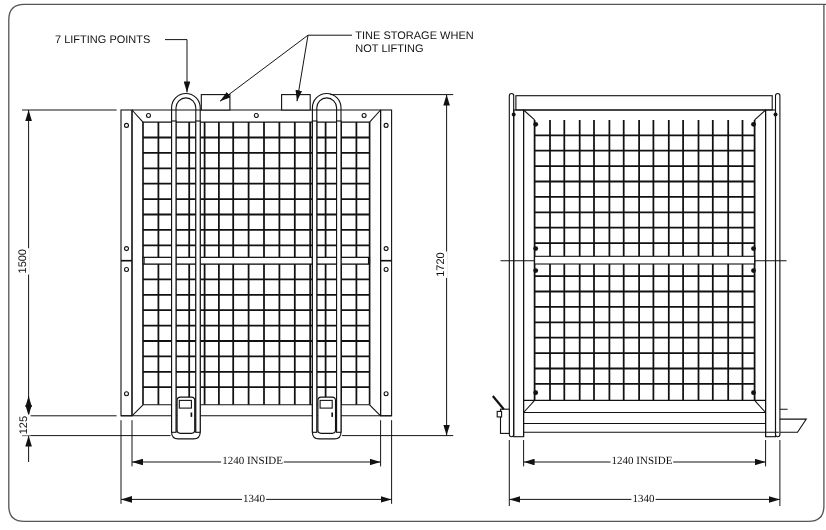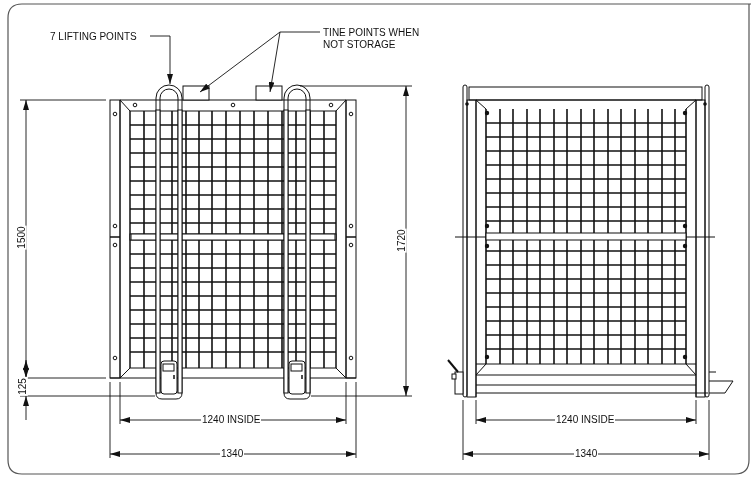--- a/index.html
+++ b/index.html
@@ -1,18 +1,18 @@
 <!DOCTYPE html>
 <html><head>
   <meta charset="utf-8">
   <style>
     html, body { margin: 0; padding: 0; background: #ffffff; }
     body { width: 751px; height: 482px; overflow: hidden; position: relative; font-family: "Liberation Sans", sans-serif; }
     #drawing { position: absolute; left: 0; top: 0; }
-    .lbl { position: absolute; font-family: Liberation Sans, sans-serif; font-size: 10px; color: #111; white-space: nowrap; line-height: 11px; background: #fff; padding: 0 1px; }
+    .lbl { position: absolute; font-family: Liberation Serif, serif; font-size: 10px; color: #111; white-space: nowrap; line-height: 11px; background: #fff; padding: 0 1px; }
     .vlbl { position: absolute; font-family: "Liberation Sans", sans-serif; font-size: 10px; color: #111; white-space: nowrap; transform: rotate(-90deg); transform-origin: center center; background: #fff; padding: 0 1px; }
     .note { position: absolute; font-family: "Liberation Sans", sans-serif; font-size: 10px; color: #111; line-height: 11px; white-space: nowrap; }
   </style>
 </head>
 <body>
 
 <svg id="drawing" width="751" height="482" viewBox="0 0 751 482" xmlns="http://www.w3.org/2000/svg">
   <defs>
     <marker id="arr" viewBox="0 0 10 6" refX="10" refY="3" markerWidth="10" markerHeight="6" orient="auto-start-reverse" markerUnits="userSpaceOnUse">
       <path d="M0,0 L10,3 L0,6 z" fill="#111"></path>
@@ -244,22 +244,22 @@
     <line x1="463" y1="400" x2="463" y2="460"></line>
     <line x1="476" y1="400" x2="476" y2="424"></line>
     <line x1="696" y1="400" x2="696" y2="424"></line>
     <line x1="709" y1="400" x2="709" y2="460"></line>
     <line x1="476" y1="420" x2="696" y2="420" marker-start="url(#arr)" marker-end="url(#arr)"></line>
     <line x1="463" y1="454" x2="709" y2="454" marker-start="url(#arr)" marker-end="url(#arr)"></line>
   </g>
 </svg>
 
 <div class="note" style="left:50px;top:31px;">7 LIFTING POINTS</div>
-<div class="note" style="left:323px;top:27px;">TINE POINTS WHEN</div>
-<div class="note" style="left:323px;top:39px;">NOT STORAGE</div>
+<div class="note" style="left:323px;top:27px;">TINE STORAGE WHEN</div>
+<div class="note" style="left:323px;top:39px;">NOT LIFTING</div>
 
 <div class="vlbl" style="left:9px;top:232px;">1500</div>
 <div class="vlbl" style="left:13px;top:381px;">125</div>
 <div class="vlbl" style="left:389px;top:235px;">1720</div>
 
 <div class="lbl" style="left:201px;top:414px;">1240 INSIDE</div>
 <div class="lbl" style="left:220px;top:448px;">1340</div>
 
 <div class="lbl" style="left:555px;top:414px;">1240 INSIDE</div>
 <div class="lbl" style="left:574px;top:448px;">1340</div>

